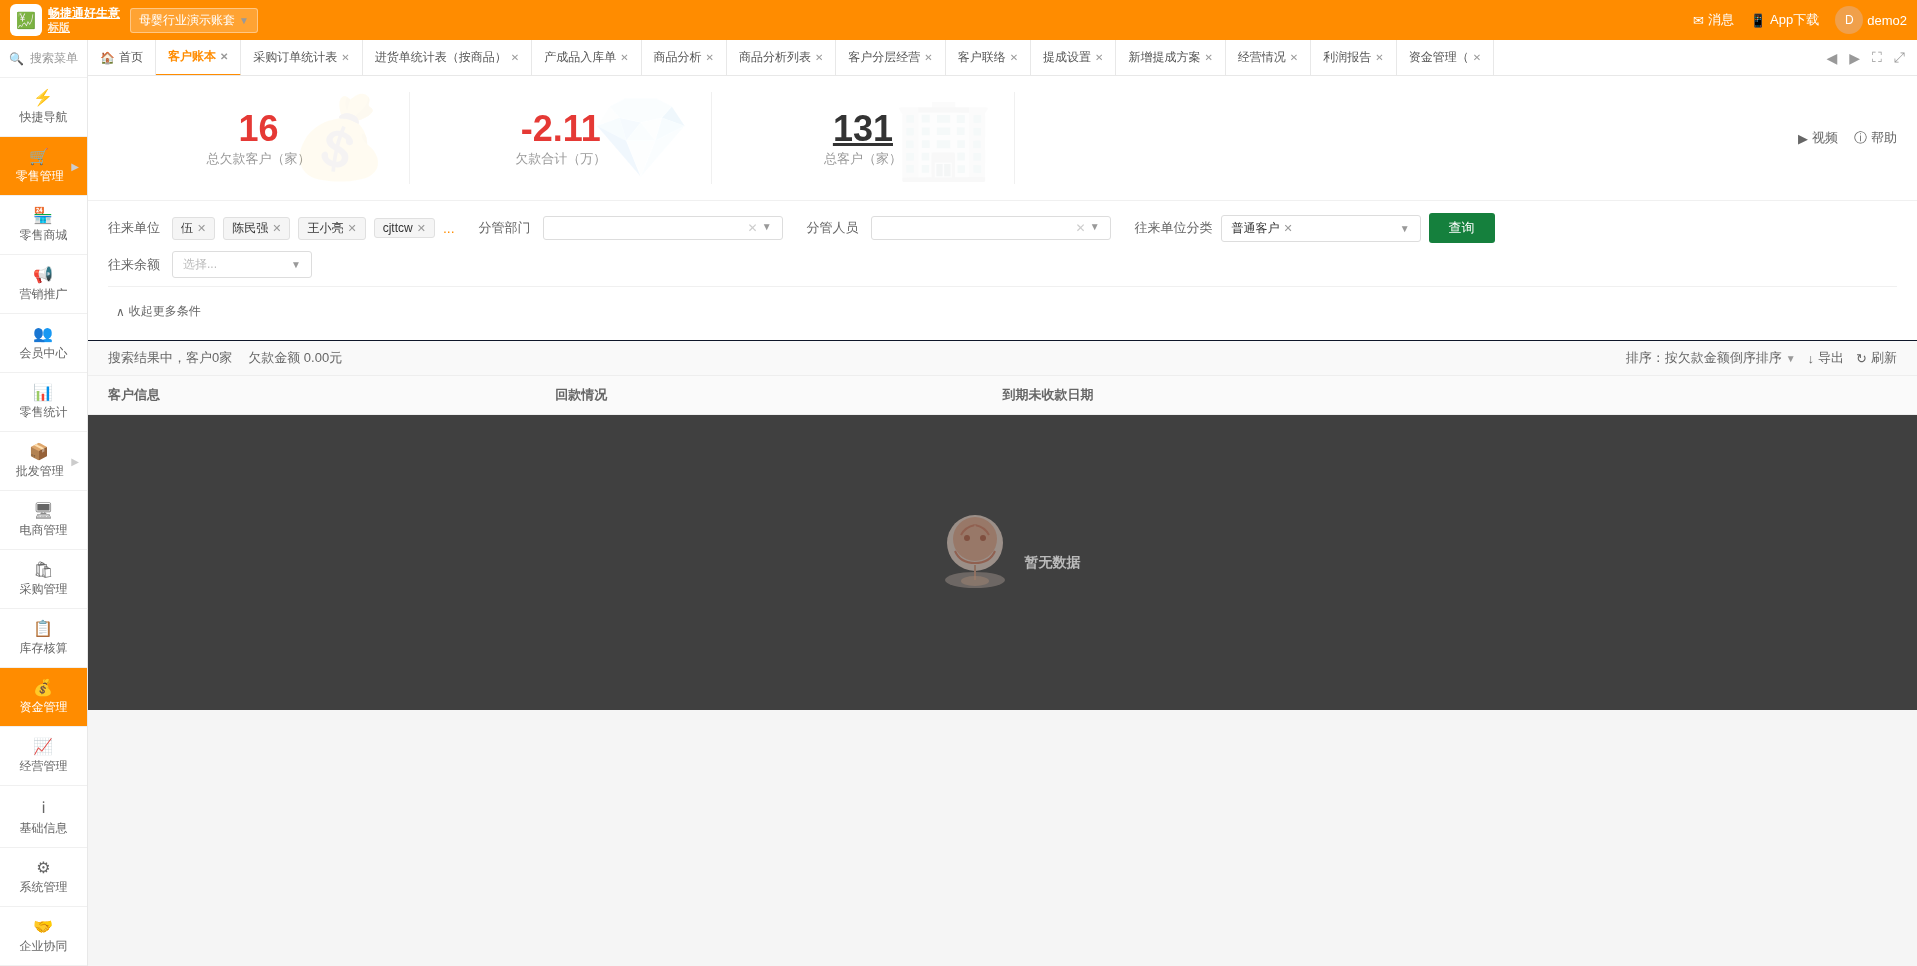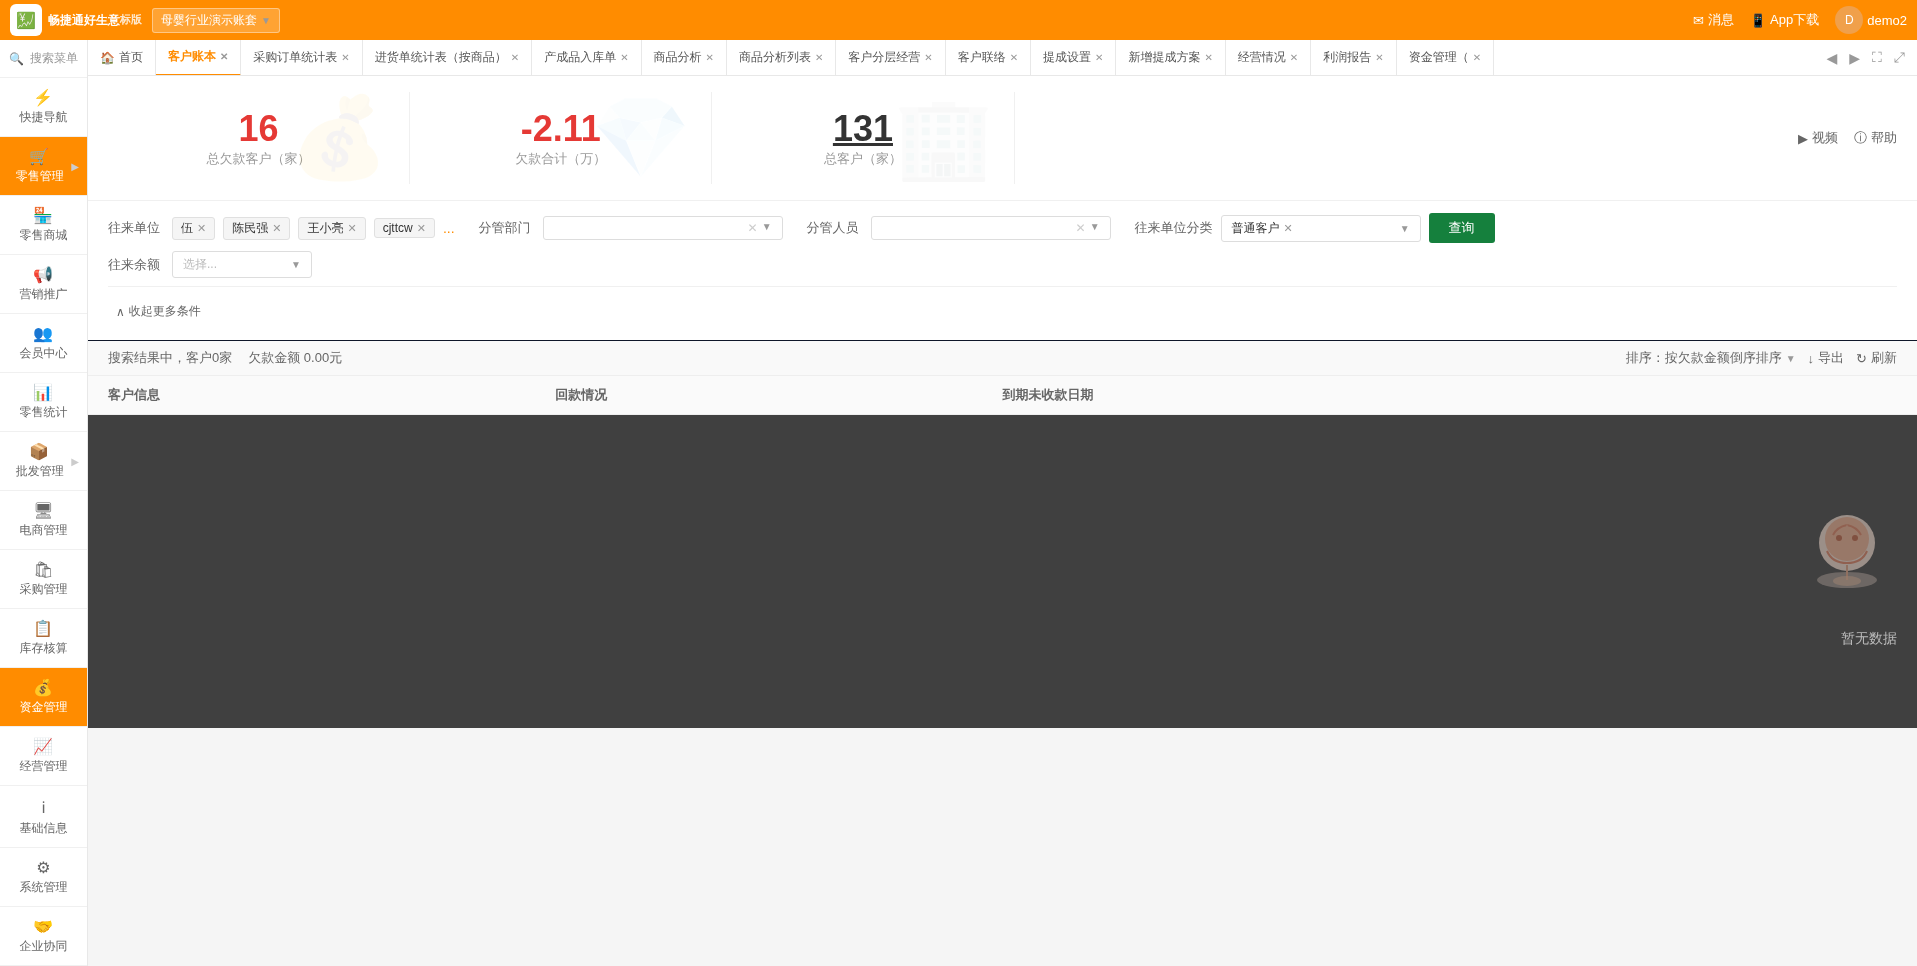--- a/index.html
+++ b/index.html
@@ -57,21 +57,21 @@
     
     .results-bar { background: #f9f9f9; padding: 8px 20px; display: flex; align-items: center; justify-content: space-between; font-size: 13px; color: #666; border-bottom: 1px solid #eee; }
     .results-bar-left { display: flex; gap: 16px; }
     .results-bar-right { display: flex; align-items: center; gap: 12px; }
     .sort-label { cursor: pointer; display: flex; align-items: center; gap: 4px; }
     .action-link { display: flex; align-items: center; gap: 4px; cursor: pointer; color: #666; }
 
     
     .table-container { background: #404040; margin: 0; }
     .table-header { display: grid; grid-template-columns: 2fr 2fr 2fr 2fr; padding: 10px 20px; background: #fafafa; border-bottom: 1px solid #eee; font-size: 13px; color: #666; font-weight: bold; }
-    .empty-state { display: flex; flex-direction: column; align-items: flex-end; justify-content: center; padding: 80px 20px; color: #ccc; }
+    .empty-state { display: flex; flex-direction: row; align-items: center; justify-content: center; padding: 80px 20px; color: #ccc; font-weight: bold; }
     .empty-icon { font-size: 80px; margin-bottom: 16px; opacity: 0.5; }
     .empty-text { font-size: 14px; color: #bbb; }
 
     .chevron-down { font-size: 10px; color: #999; }
 
     
     .stat-card { position: relative; flex: 1; display: flex; flex-direction: column; align-items: center; justify-content: center; padding: 16px 20px; border-right: 1px solid #f0f0f0; overflow: hidden; }
     .stat-card:last-of-type { border-right: none; }
     .stat-bg { position: absolute; right: 20px; top: 50%; transform: translateY(-50%); font-size: 72px; opacity: 0.06; pointer-events: none; }
 
@@ -82,21 +82,21 @@
     .sidebar-nav-item .arrow { font-size: 10px; color: #ccc; }
   </style>
 </head>
 <body>
 
 <div class="app-wrapper">
 
   <div class="top-bar">
     <div class="logo-area">
       <div class="logo-icon">💹</div>
-      <div style="display:flex;flex-direction:row;line-height:1.2;">
+      <div style="display:flex;flex-direction:column;line-height:1.2;text-decoration:underline;">
         <span style="font-size:12px;color:#fff;font-weight:bold;">畅捷通好生意</span>
         <span style="font-size:11px;color:rgba(255,255,255,0.8);">标版</span>
       </div>
     </div>
     <div class="top-bar-selector">
       <span>母婴行业演示账套</span>
       <span class="chevron-down">▼</span>
     </div>
     <div class="top-bar-right">
       <div class="top-bar-right-item">

